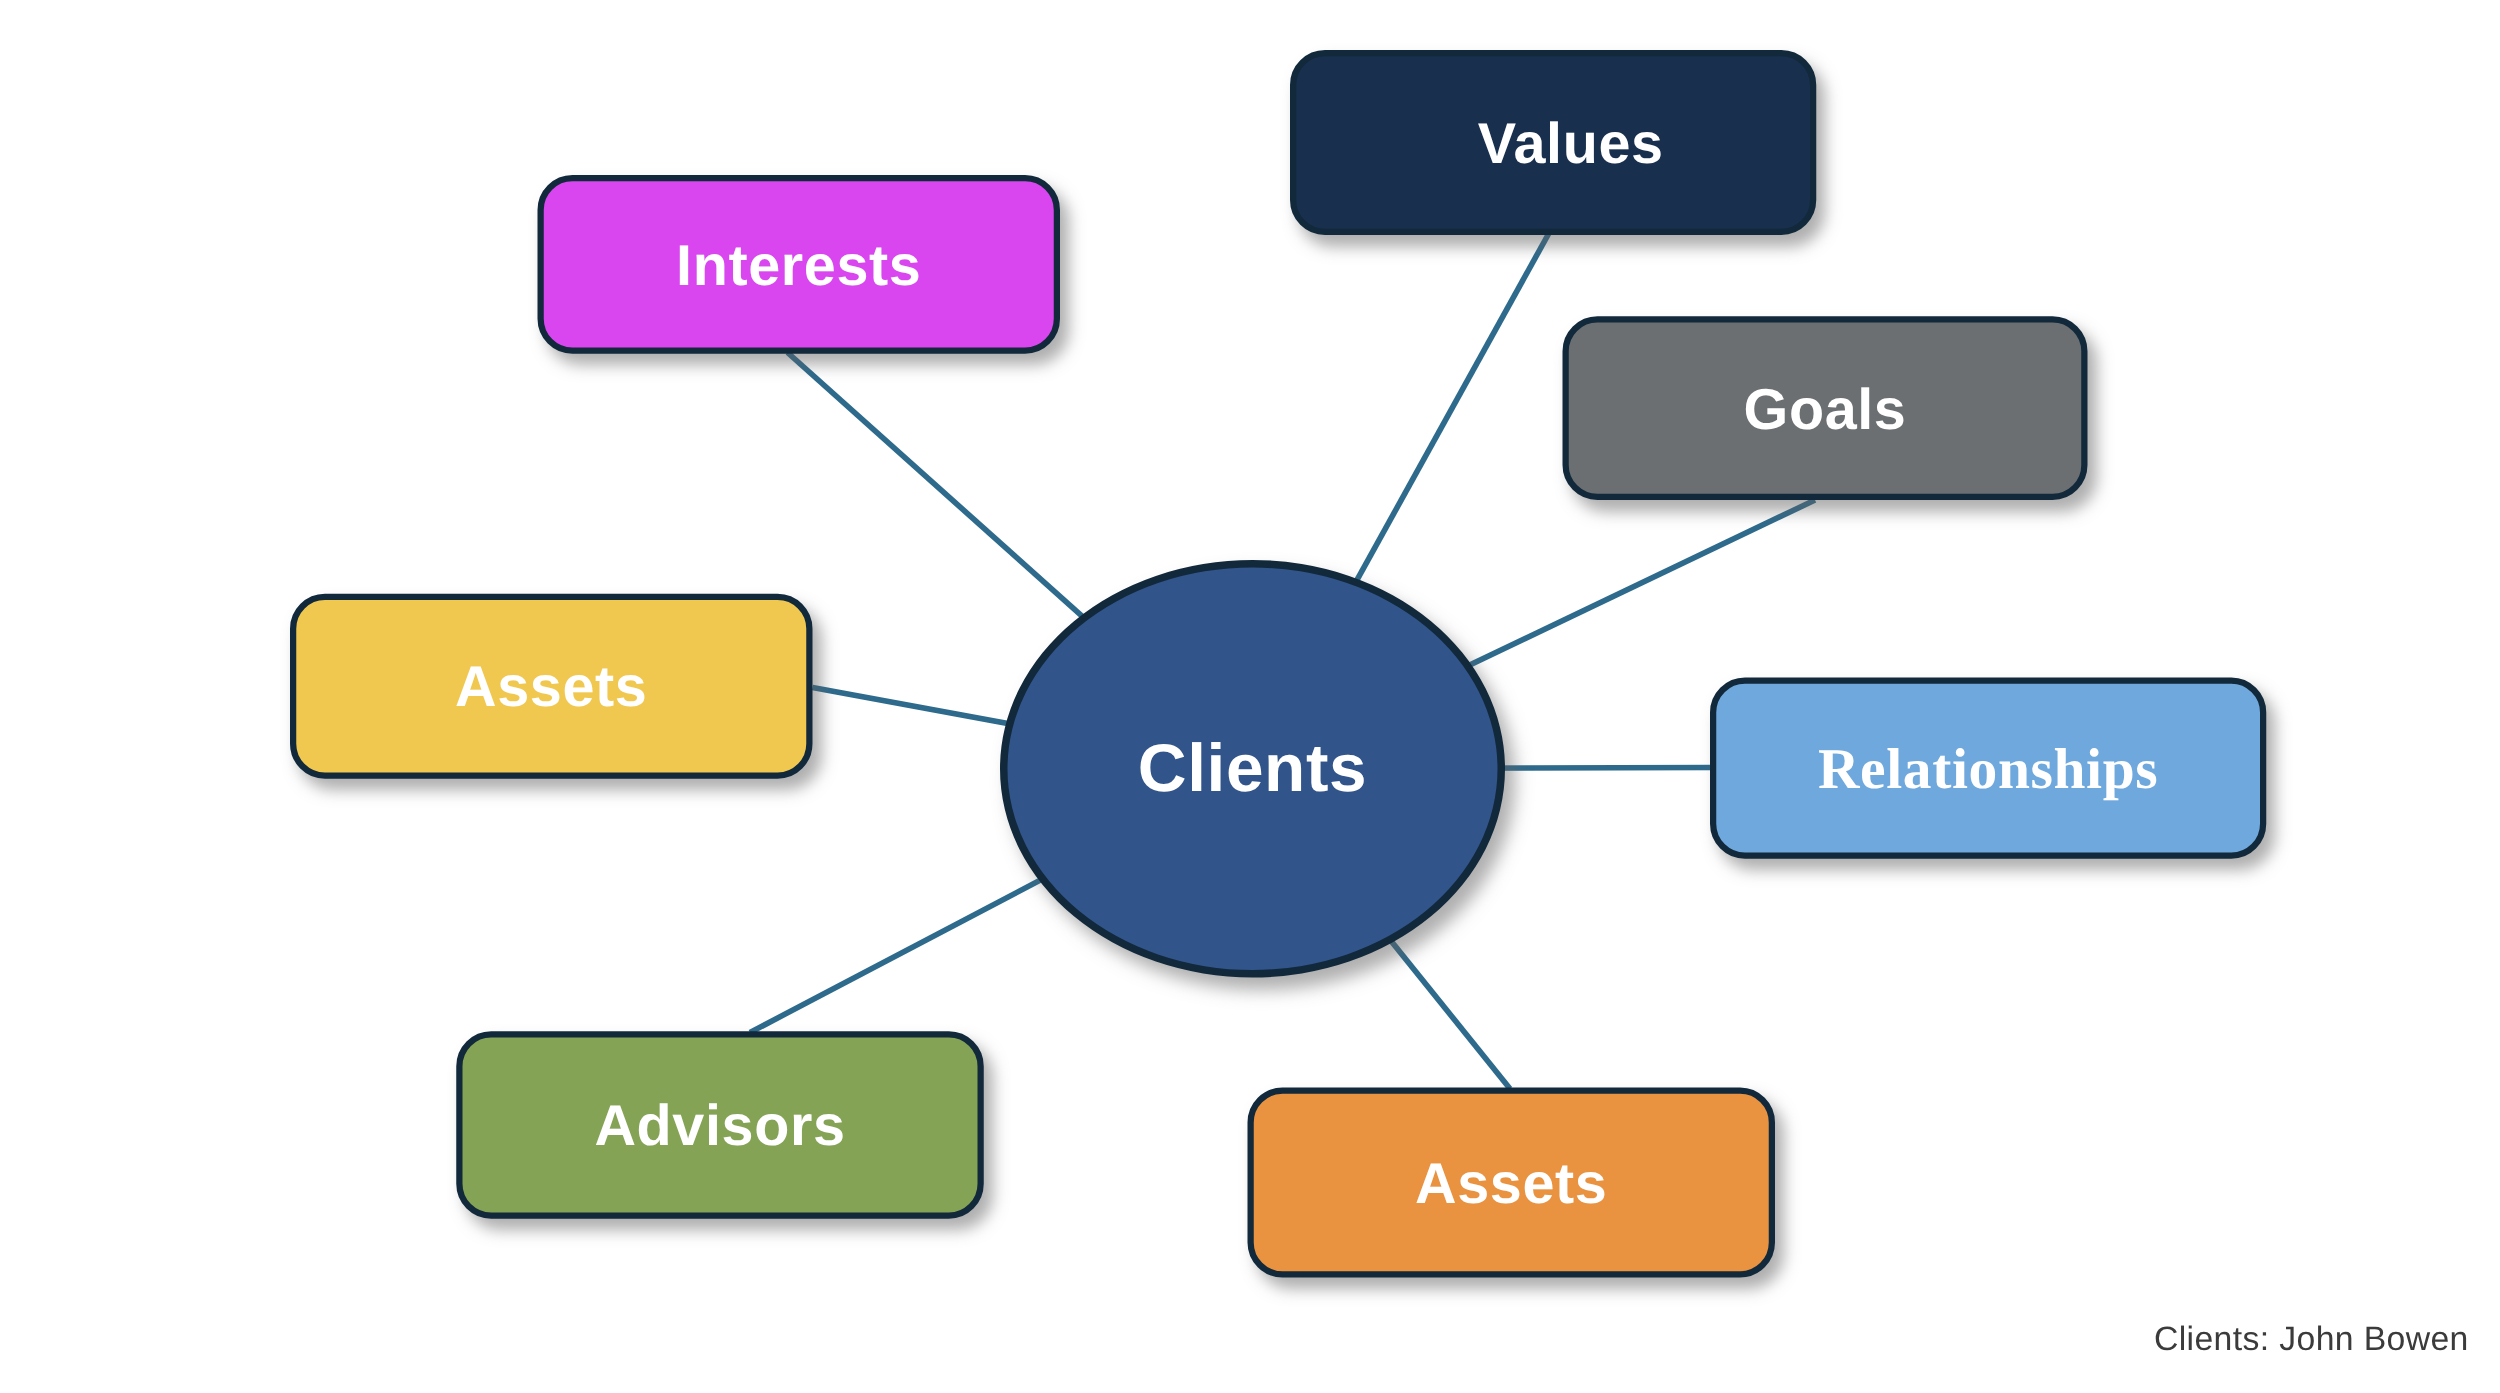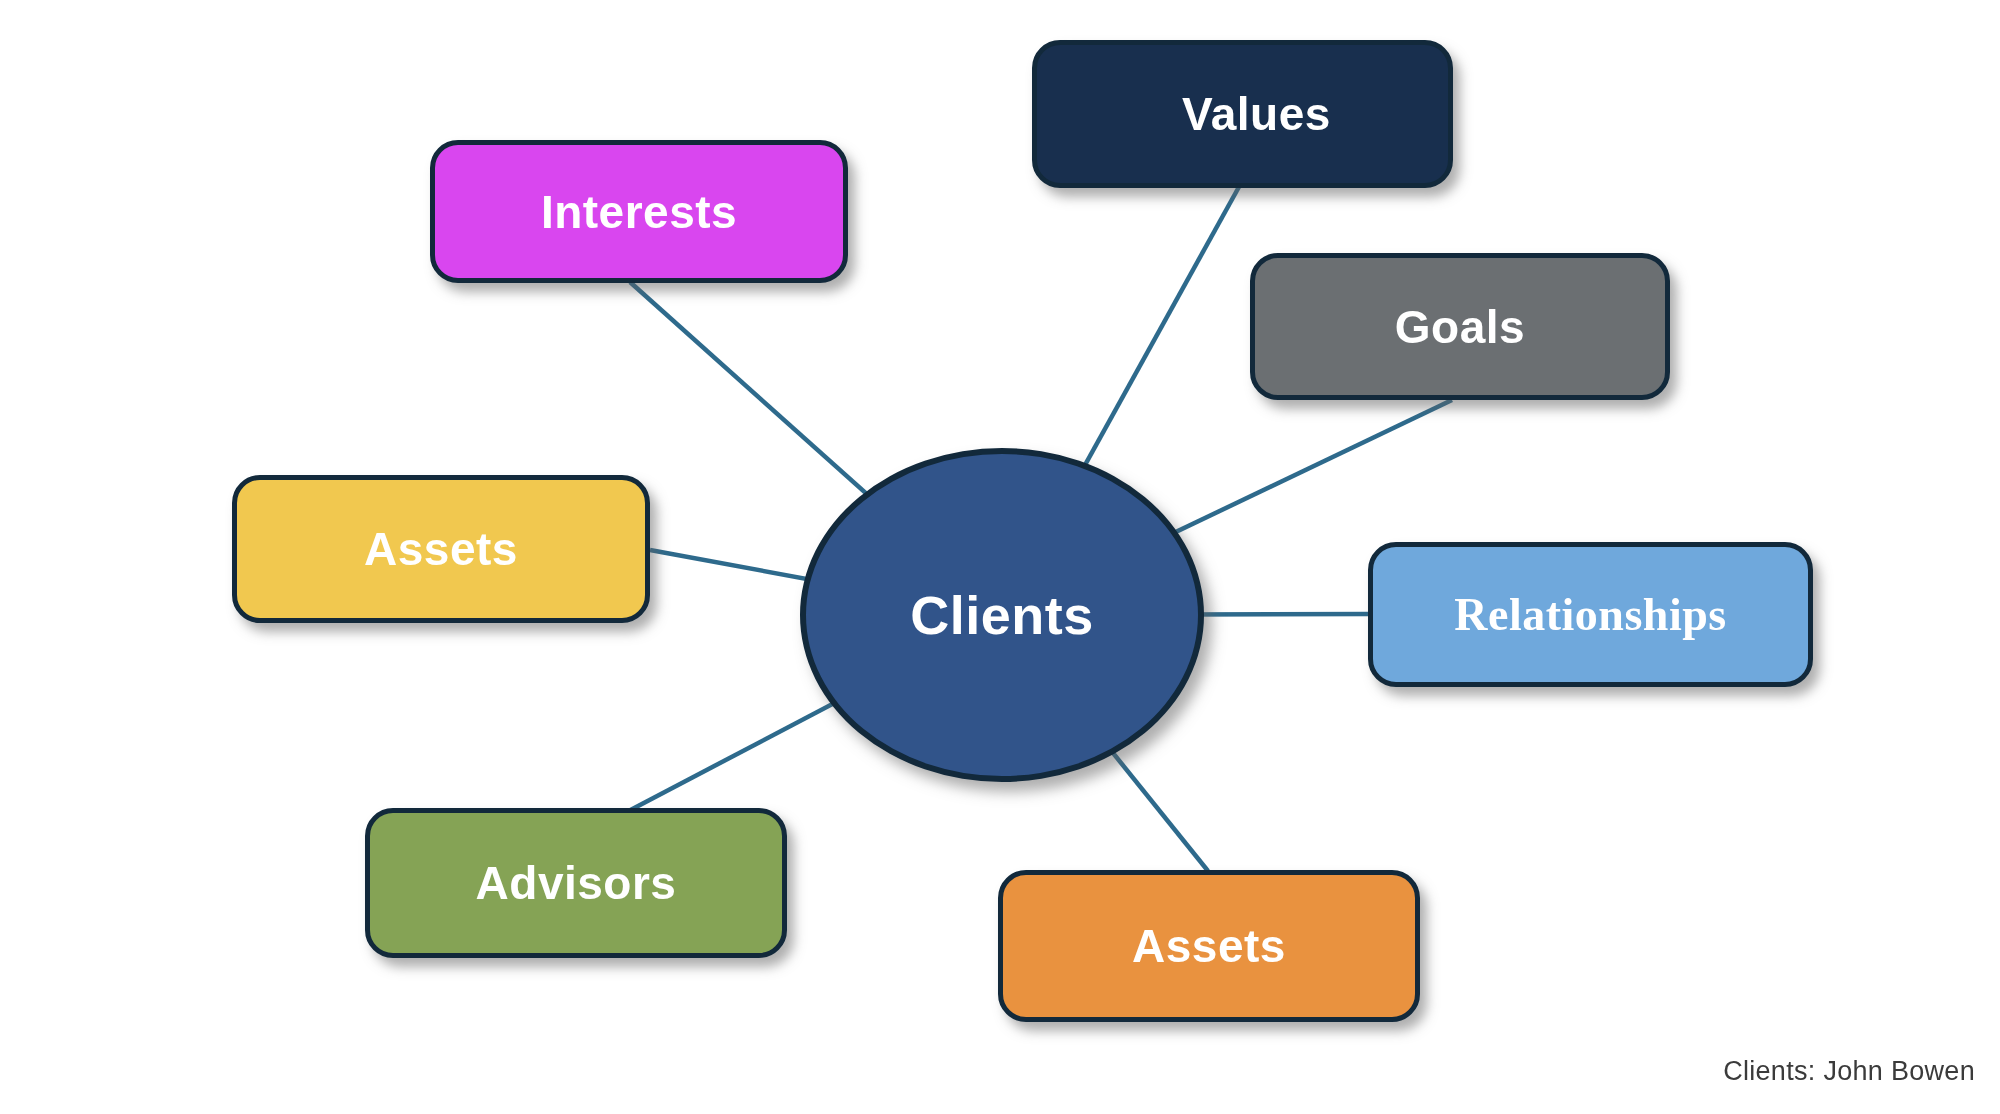--- a/index.html
+++ b/index.html
@@ -60,21 +60,21 @@
     font-weight: bold;
     font-size: 54px;
     letter-spacing: 0.5px;
     box-shadow: 8px 10px 14px rgba(95, 95, 95, 0.5);
   }
   #node-values        { left: 1032px; top: 40px;  width: 421px; height: 148px; padding-left: 28px; }
   #node-interests     { left: 430px;  top: 140px; width: 418px; height: 143px; }
   #node-goals         { left: 1250px; top: 253px; width: 420px; height: 147px; }
   #node-process       { left: 232px;  top: 475px; width: 418px; height: 148px; }
   #node-relationships { left: 1368px; top: 542px; width: 445px; height: 145px; }
-  #node-advisors      { left: 365px;  top: 808px; width: 422px; height: 150px; }
+  #node-advisors      { left: 365px;  top: 825px; width: 422px; height: 150px; }
   #node-assets        { left: 998px;  top: 870px; width: 422px; height: 152px; }
   .source-note {
     position: absolute;
     right: 25px;
     top: 1056px;
     font-size: 27px;
     color: #3B3B3B;
     letter-spacing: 0.3px;
   }
 </style>

